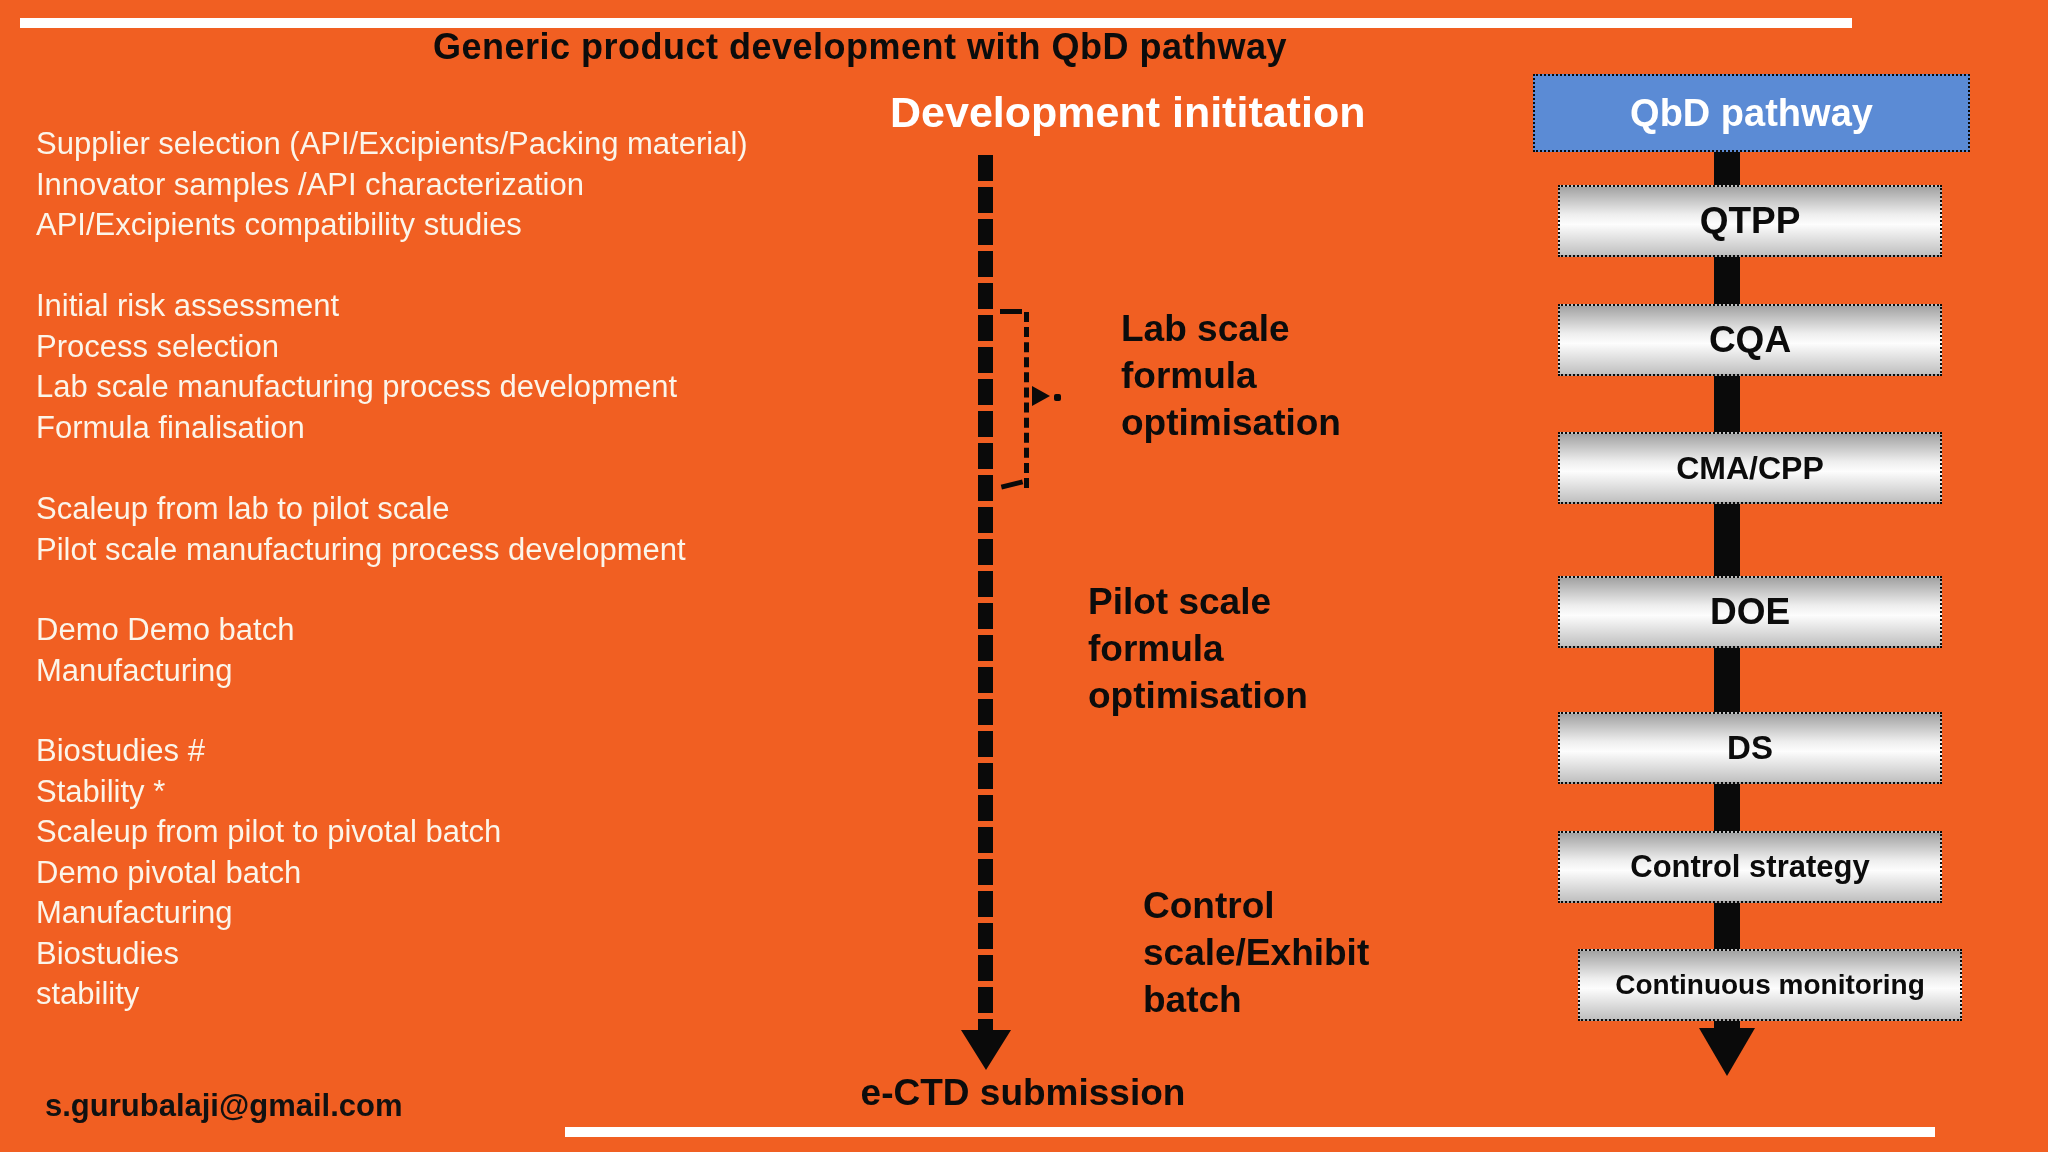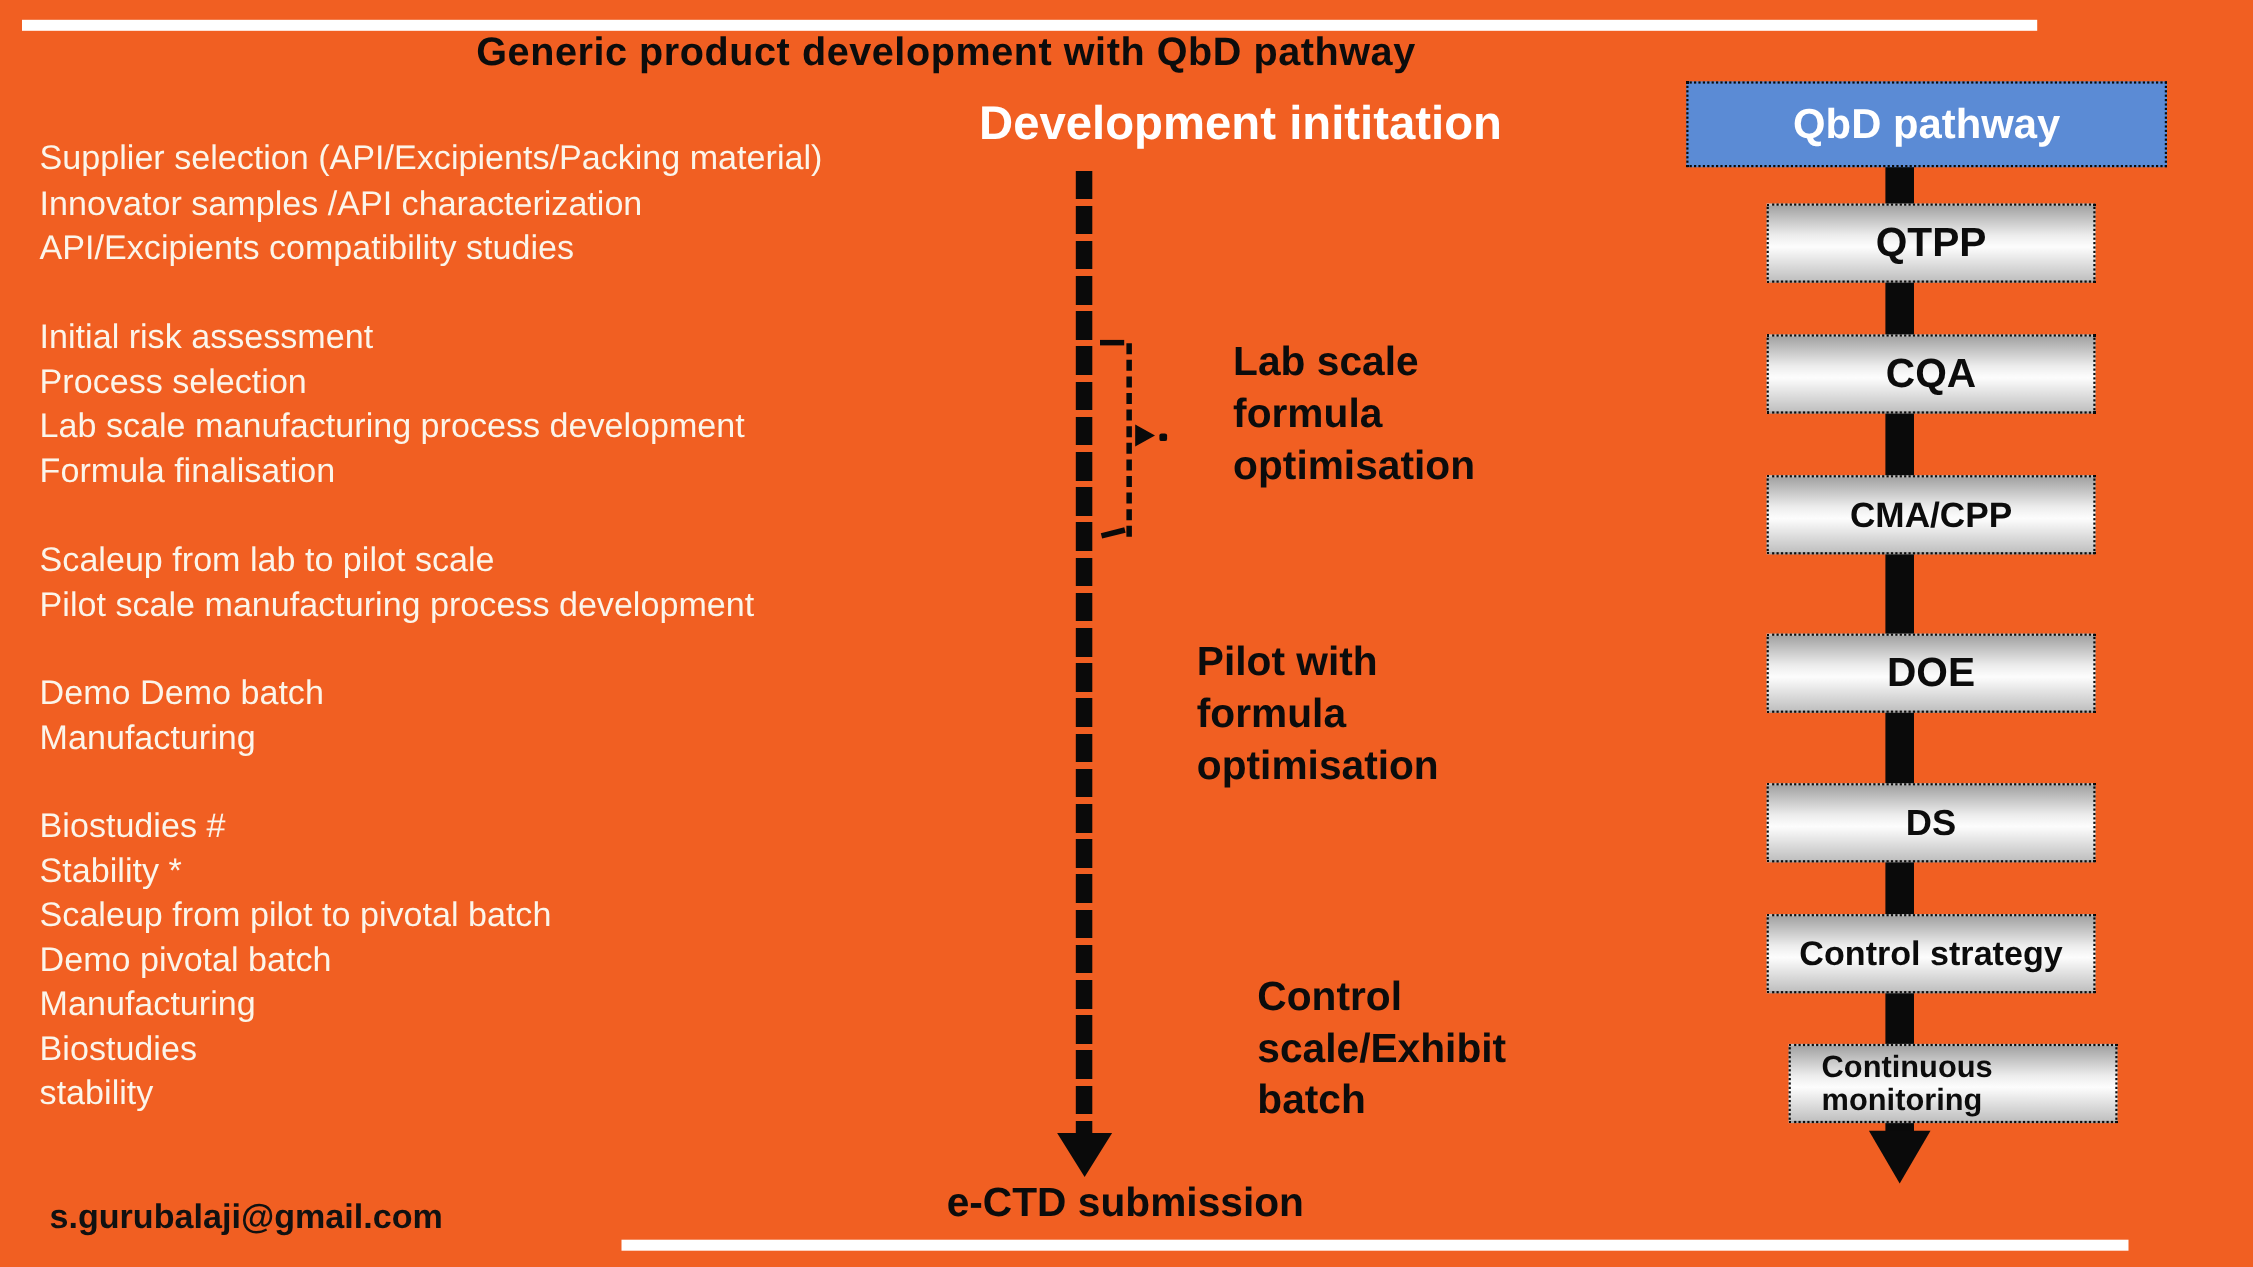--- a/index.html
+++ b/index.html
@@ -46,25 +46,25 @@
   .stage-pivotal{left:1143px;top:882px;}
 
   
   .qbd-stem{left:1714px;top:112px;width:26px;height:920px;background:#0a0a0a;z-index:1;}
   .qbd-arrowhead{left:1699px;top:1028px;width:0;height:0;z-index:1;
     border-left:28px solid transparent;border-right:28px solid transparent;border-top:48px solid #0a0a0a;}
   .qbd-header{left:1533px;top:74px;width:437px;height:78px;z-index:2;
     background:#5B8BD5;border:2px dotted #0a0a0a;box-sizing:border-box;
     display:flex;align-items:center;justify-content:center;
     color:#ffffff;font-size:38px;font-weight:bold;}
-  .qbd-box{left:1558px;width:299px;height:72px;z-index:2;
+  .qbd-box{left:1558px;width:384px;height:72px;z-index:2;
     background:linear-gradient(180deg,#a2a2a2 0%,#ededed 40%,#fdfdfd 55%,#c0c0c0 100%);
     border:2px dotted #0a0a0a;box-sizing:border-box;
-    display:flex;align-items:center;justify-content:center;text-align:left;
-    color:#0c0c0c;font-weight:bold;font-size:37px;line-height:1.08;margin-left:48px;}
+    display:flex;align-items:center;justify-content:center;text-align:right;
+    color:#0c0c0c;font-weight:bold;font-size:37px;line-height:1.08;}
   .qb-0{top:185px;} .qb-1{top:304px;} .qb-2{top:432px;font-size:32px;}
   .qb-3{top:576px;} .qb-4{top:712px;font-size:33px;}
   .qb-5{top:831px;font-size:31px;}
   .qb-6{top:949px;left:1578px;font-size:28px;padding:12px 28px;}
 
   
   .email{left:45px;top:1088px;font-size:31px;font-weight:bold;color:#111111;}
 </style>
 </head>
 <body>
@@ -113,21 +113,21 @@
 <div class="abs brk-bottom"></div>
 <div class="abs brk-arrow"></div>
 <div class="abs brk-dot"></div>
 
 <div class="abs stage stage-lab">
   <div>Lab scale</div>
   <div>formula</div>
   <div>optimisation</div>
 </div>
 <div class="abs stage stage-pilot">
-  <div>Pilot with</div>
+  <div>Pilot scale</div>
   <div>formula</div>
   <div>optimisation</div>
 </div>
 <div class="abs stage stage-pivotal">
   <div>Control</div>
   <div>scale/Exhibit</div>
   <div>batch</div>
 </div>
 
 <div class="abs qbd-stem"></div>

